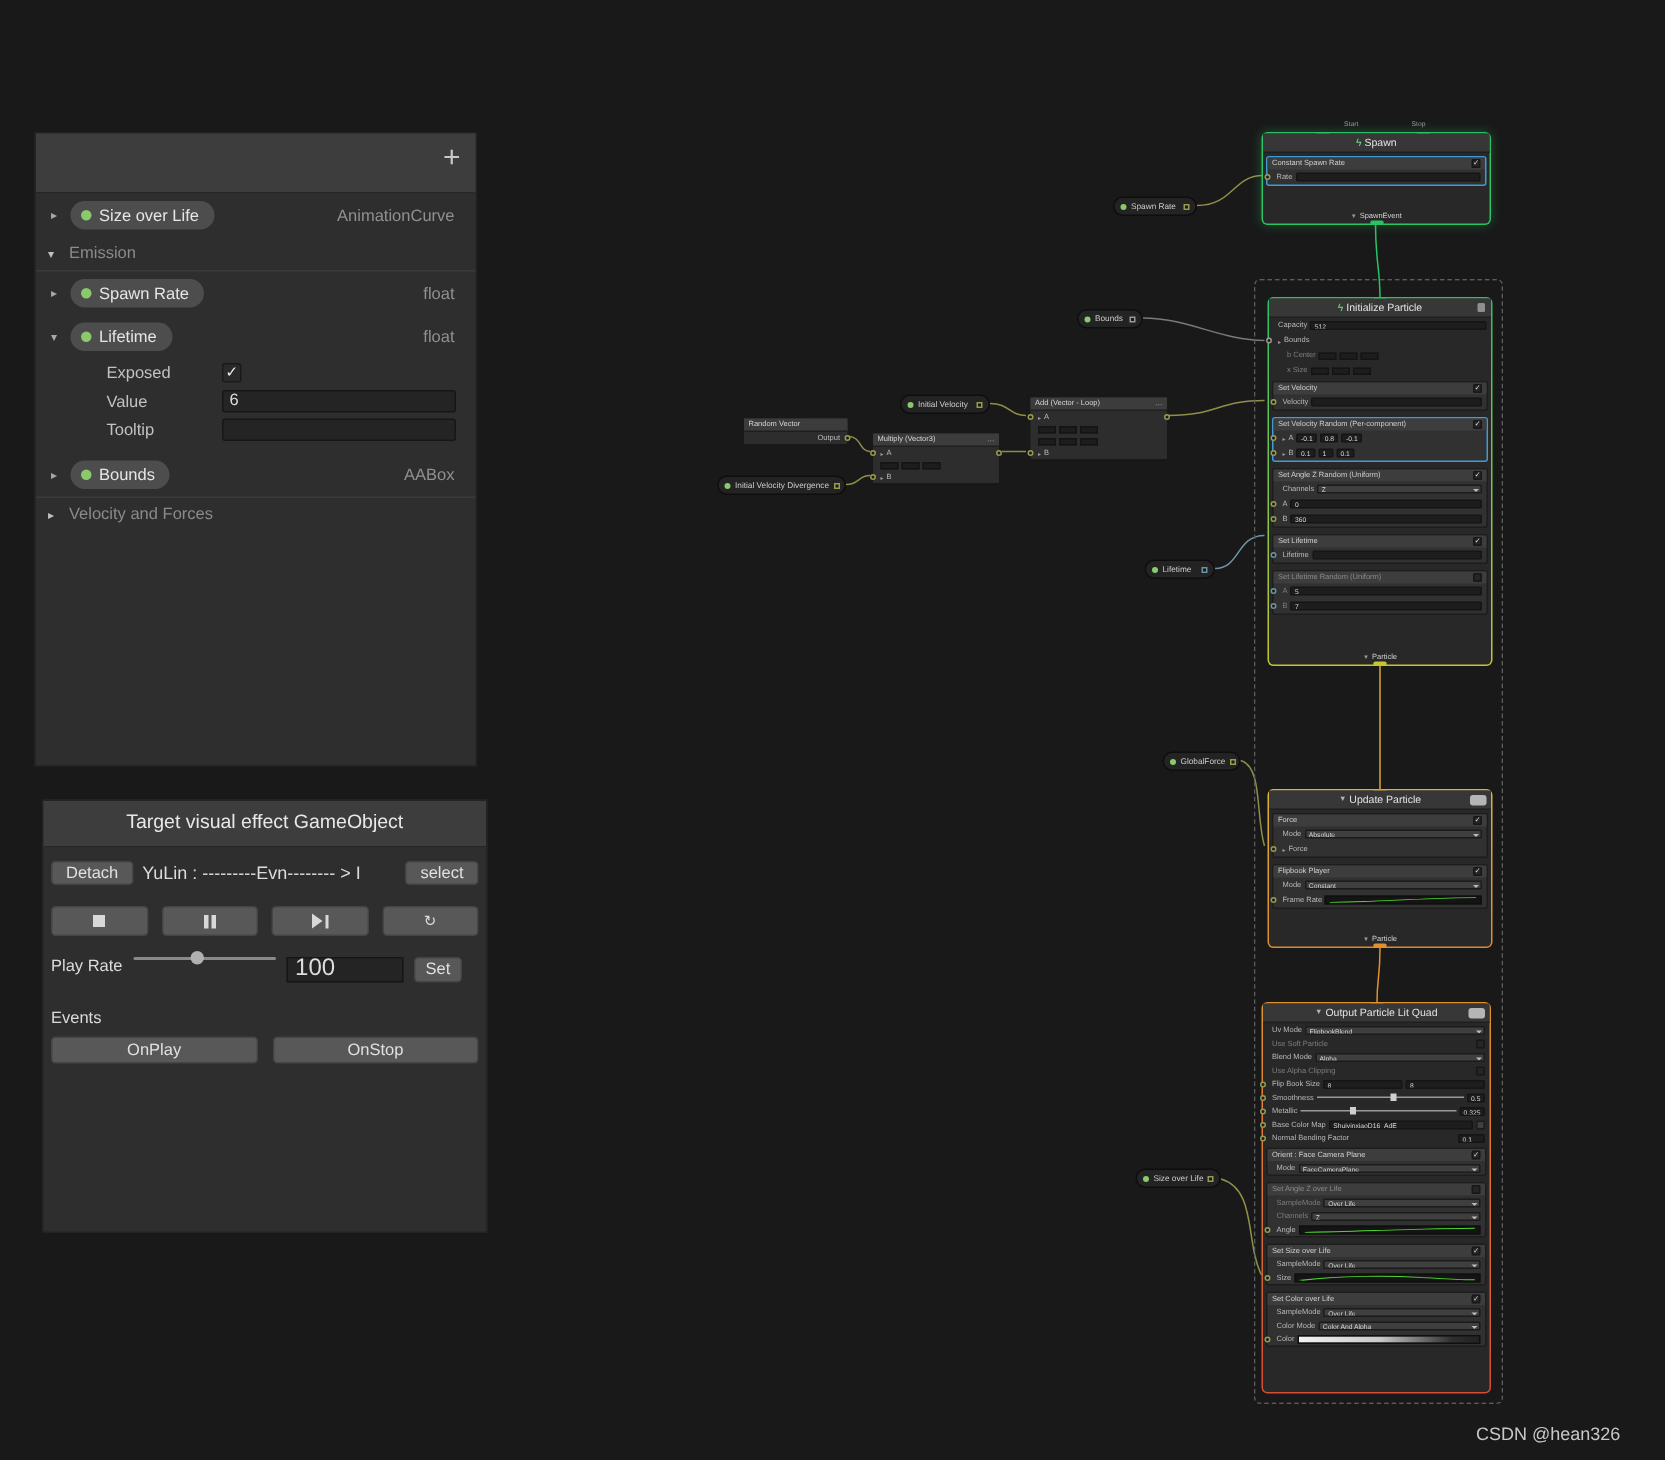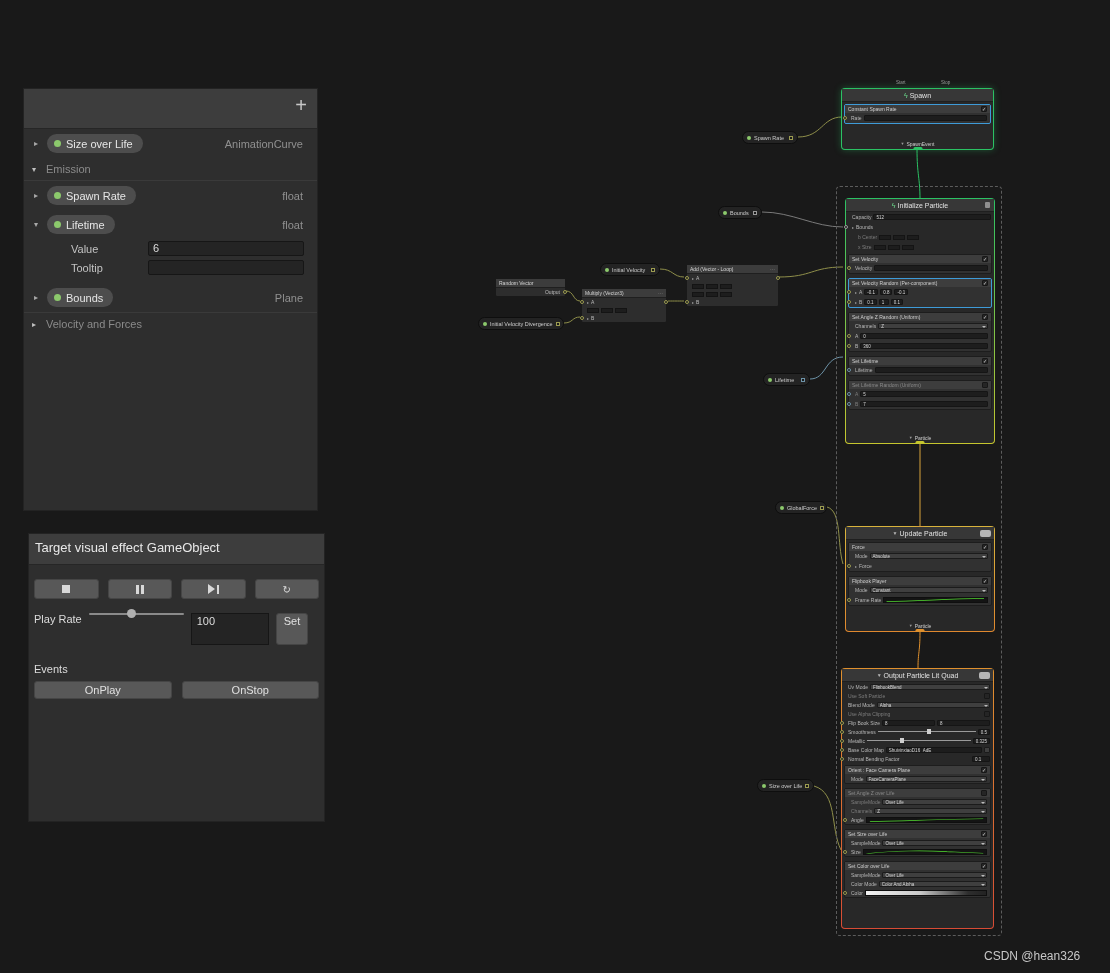--- a/index.html
+++ b/index.html
@@ -19,36 +19,36 @@
   .bb-cat { height:23px; display:flex; align-items:center; gap:2px; padding:0 8px; font-size:11px; color:#8b8b8b; border-bottom:1px solid #3a3a3a; }
   .bb-cat .chev { width:12px; color:#c0c0c0; }
   .bb-sub { height:19px; display:flex; align-items:center; padding-left:47px; padding-right:13px; font-size:11px; color:#c2c2c2; }
   .bb-sub .lbl { width:77px; flex-shrink:0; }
   .cb { width:13px; height:13px; background:#2a2a2a; border:1px solid #1a1a1a; border-radius:2px; display:flex; align-items:center; justify-content:center; color:#efefef; font-size:10px; line-height:10px; }
   .tfield { flex:1; height:15px; background:#242424; border:1px solid #161616; border-radius:2px; font-size:11px; color:#ddd; padding:0 4px; line-height:13px; }
 
   
   .tp { position:absolute; left:28px; top:533px; width:297px; height:289px; background:#2e2e2e; border:1px solid #232323; }
   .tp-head { background:#3d3d3d; padding:6px 6px 9px 6px; border-bottom:1px solid #262626; }
-  .tp-title { font-size:13px; color:#e8e8e8; }
+  .tp-title { font-size:13px; color:#e8e8e8;text-align:center; }
   .tp-sub { font-size:10.5px; color:#989898; margin-top:3px; line-height:1.25; }
   .tp-row1 { display:flex; align-items:center; margin:9px 5px 0 5px; gap:6px; }
   .btn { background:#585858; border:1px solid #454545; border-radius:3px; color:#e0e0e0; font-size:11px; padding:1px 9px; text-align:center; white-space:nowrap; cursor:pointer; }
   .tp-name { flex:1; font-size:12px; color:#dcdcdc; white-space:nowrap; overflow:hidden; }
   .tp-ctrl { display:flex; gap:9px; margin:14px 5px 0 5px; }
   .pbtn { flex:1; height:20px; background:#585858; border:1px solid #454545; border-radius:3px; display:flex; align-items:center; justify-content:center; gap:2px; color:#dcdcdc; font-size:10px; cursor:pointer; }
   .i-stop { width:8px; height:8px; background:#d8d8d8; }
   .i-bar { width:3px; height:9px; background:#d8d8d8; }
   .i-play { width:0; height:0; border-top:5px solid transparent; border-bottom:5px solid transparent; border-left:7px solid #d8d8d8; }
   .i-stepbar { width:2px; height:9px; background:#d8d8d8; }
   .tp-rate { display:flex; margin:14px 5px 0 5px; gap:7px; }
   .tp-rate .rl { font-size:11px; color:#dcdcdc; }
   .slider { position:relative; width:95px; height:2px; background:#8a8a8a; border-radius:1px; }
   .knob { position:absolute; top:-4px; width:9px; height:9px; border-radius:50%; background:#b0b0b0; }
-  .numfield { width:78px; height:32px; background:#242424; border:1px solid #161616; font-size:11px; color:#ddd; padding:0 5px; line-height:14px; }
+  .numfield { width:78px; height:17px; background:#242424; border:1px solid #161616; font-size:16px; color:#ddd; padding:0 5px; line-height:14px; }
   .events-lbl { margin:18px 0 0 5px; font-size:11px; color:#dcdcdc; }
   .evt-row { display:flex; gap:10px; margin:6px 5px 0 5px; }
   .evtbtn { flex:1; height:18px; background:#585858; border:1px solid #454545; border-radius:3px; color:#e0e0e0; font-size:11px; display:flex; align-items:center; justify-content:center; cursor:pointer; }
 
   
   .edges { position:absolute; left:0; top:0; pointer-events:none; }
   .edges path { fill:none; stroke-width:1; }
   .sysbox { position:absolute; left:836px; top:186px; width:166px; height:750px; border:1px dashed #5c5c5c; border-radius:4px; }
 
   .ctx { position:absolute; padding:1px; border-radius:4px; }
@@ -149,44 +149,53 @@
     </div>
     <div class="bb-row">
       <span class="chev">▾</span>
       <span class="pill">
         <span class="gdot"></span>
         <span>Lifetime</span>
       </span>
       <span class="bb-type">float</span>
     </div>
     <div class="bb-sub">
+      <span class="lbl">Exposed</span>
+      <span class="cb">✓</span>
+    </div>
+    <div class="bb-sub">
       <span class="lbl">Value</span>
       <span class="tfield">6</span>
     </div>
     <div class="bb-sub">
       <span class="lbl">Tooltip</span>
       <span class="tfield"></span>
     </div>
     <div class="bb-row" style="margin-top:6px">
       <span class="chev">▸</span>
       <span class="pill">
         <span class="gdot"></span>
         <span>Bounds</span>
       </span>
-      <span class="bb-type">Plane</span>
+      <span class="bb-type">AABox</span>
     </div>
     <div class="bb-cat" style="border-top:1px solid #3a3a3a;border-bottom:none">
       <span class="chev">▸</span>
       <span>Velocity and Forces</span>
     </div>
   </div>
 
   <div class="tp">
     <div class="tp-head">
       <div class="tp-title">Target visual effect GameObject</div>
+    </div>
+    <div class="tp-row1">
+      <span class="btn">Detach</span>
+      <span class="tp-name">YuLin : ---------Evn-------- &gt; I</span>
+      <span class="btn">select</span>
     </div>
     <div class="tp-ctrl">
       <span class="pbtn">
           <span class="i-stop"></span>
         </span>
       <span class="pbtn">
           <span class="i-bar"></span>
           <span class="i-bar"></span>
         </span>
       <span class="pbtn">

